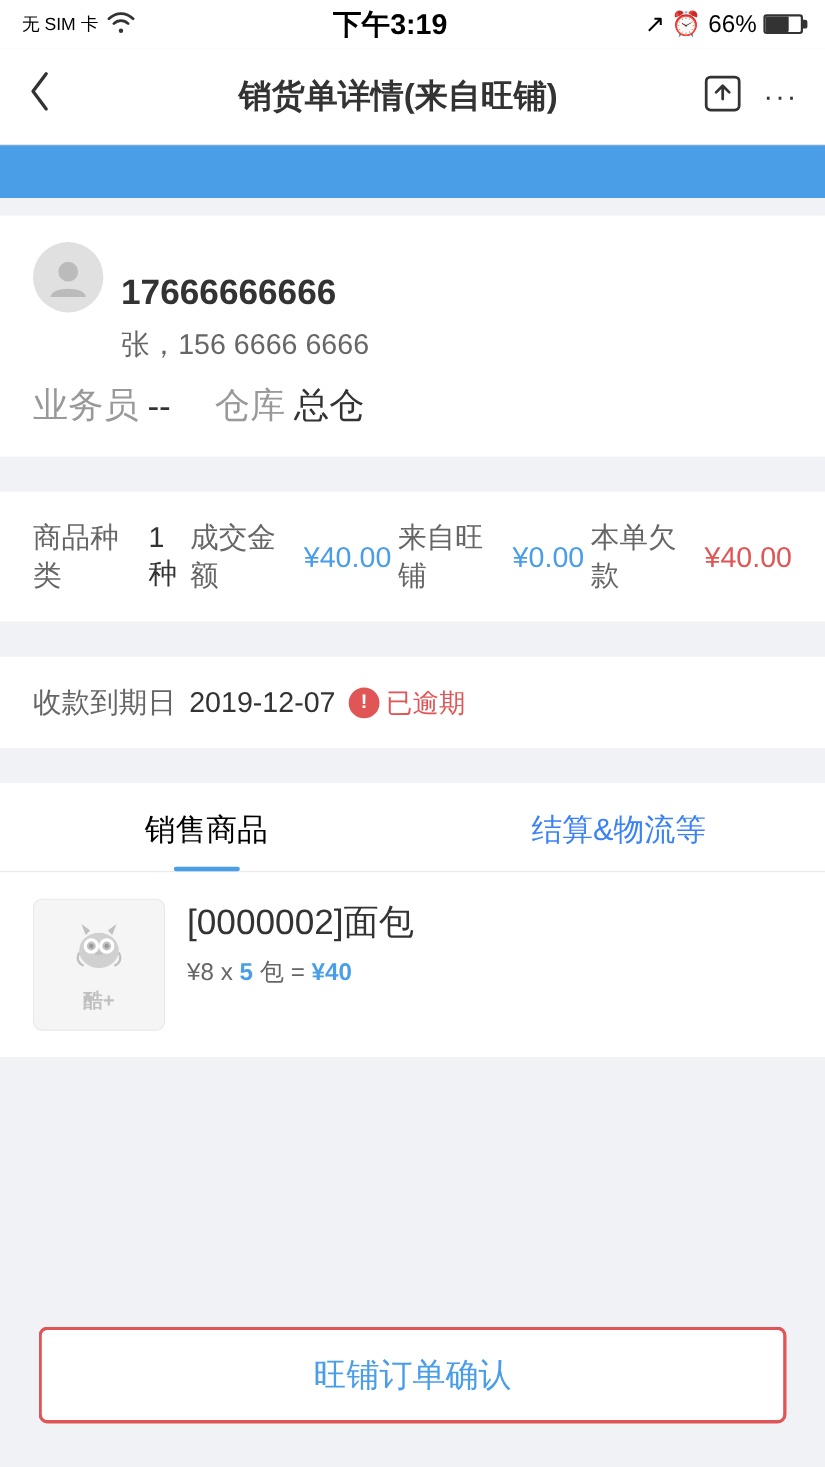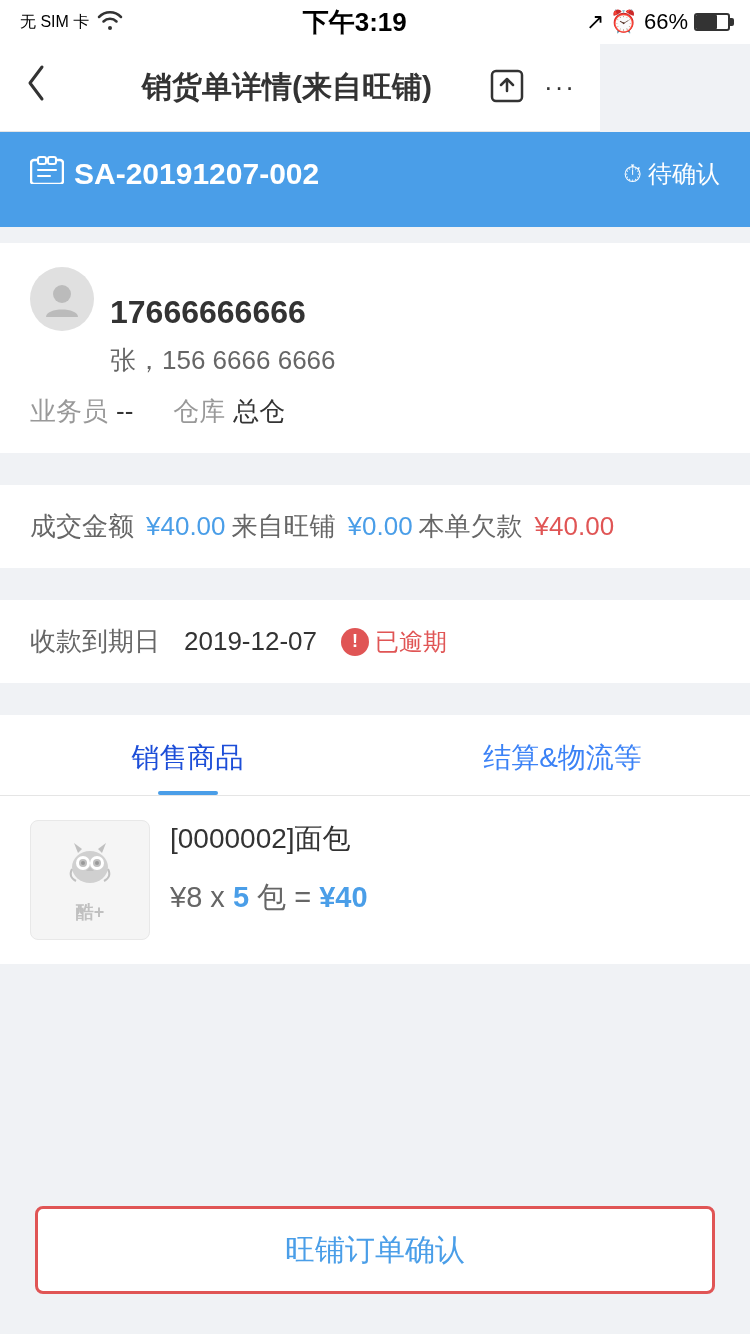--- a/index.html
+++ b/index.html
@@ -61,21 +61,21 @@
     }
     .battery-fill {
       width: 66%;
       height: 100%;
       background: #333;
       border-radius: 1px;
     }
 
     
     .nav-bar {
-      width: 600px;
+      width: 750px;
       height: 88px;
       background: #fff;
       display: flex;
       align-items: center;
       justify-content: space-between;
       padding: 0 24px;
       border-bottom: 1px solid #e5e5e5;
     }
     .nav-back {
       font-size: 36px;
@@ -167,21 +167,21 @@
       margin-bottom: 16px;
       padding-left: 80px;
     }
     .customer-meta {
       display: flex;
       align-items: center;
       gap: 40px;
       padding-left: 0;
     }
     .meta-item {
-      font-size: 26px;
+      font-size: 32px;
       color: #666;
       display: flex;
       align-items: center;
       gap: 8px;
     }
     .meta-label {
       color: #999;
     }
     .meta-value {
       color: #333;
@@ -235,21 +235,21 @@
       font-weight: 500;
     }
 
     
     .due-section {
       background: #fff;
       padding: 24px 30px;
       margin-bottom: 16px;
       display: flex;
       align-items: center;
-      gap: 24px;
+      gap: 12px;
     }
     .due-label {
       font-size: 26px;
       color: #666;
     }
     .due-date {
       font-size: 26px;
       color: #333;
     }
     .overdue-badge {
@@ -284,21 +284,21 @@
     .tab-item {
       flex: 1;
       text-align: center;
       padding: 24px 0 18px;
       font-size: 28px;
       color: #3b82f6;
       position: relative;
       cursor: pointer;
     }
     .tab-item.active {
-      color: #1d4ed8;
+      color: #000000;
     }
     .tab-item.active::after {
       content: '';
       position: absolute;
       bottom: 0;
       left: 50%;
       transform: translateX(-50%);
       width: 60px;
       height: 4px;
       background: #4a9ee8;
@@ -339,27 +339,27 @@
     }
     .brand-text {
       font-size: 18px;
       color: #c0c0c0;
       font-weight: 600;
     }
     .product-info {
       flex: 1;
     }
     .product-name {
-      font-size: 28px;
-      color: #333;
-      margin-bottom: 20px;
+      font-size: 32px;
+      color: #333;
+      margin-bottom: 8px;
       font-weight: 500;
     }
     .product-price-row {
-      font-size: 29px;
+      font-size: 22px;
       color: #666;
     }
     .price-qty {
       color: #4a9ee8;
       font-weight: 600;
     }
     .price-total {
       color: #4a9ee8;
       font-weight: 700;
     }
@@ -436,38 +436,20 @@
       <svg width="34" height="34" viewBox="0 0 34 34">
         <rect x="2" y="2" width="30" height="30" rx="4" fill="none" stroke="#333" stroke-width="2.5"></rect>
         <path d="M17 10v12M11 16l6-6 6 6" fill="none" stroke="#333" stroke-width="2.5" stroke-linecap="round" stroke-linejoin="round"></path>
       </svg>
     </span>
     <span class="nav-more">···</span>
   </div>
 </div>
 
 <div class="order-header">
-  <div class="order-header-top">
-    <div class="order-id">
-      <span>
-        <svg width="34" height="28" viewBox="0 0 34 28">
-          <rect x="1" y="4" width="32" height="24" rx="3" fill="none" stroke="#fff" stroke-width="2.5"></rect>
-          <rect x="8" y="1" width="8" height="7" rx="2" fill="#4a9ee8" stroke="#fff" stroke-width="2"></rect>
-          <rect x="18" y="1" width="8" height="7" rx="2" fill="#4a9ee8" stroke="#fff" stroke-width="2"></rect>
-          <line x1="8" y1="14" x2="26" y2="14" stroke="#fff" stroke-width="2" stroke-linecap="round"></line>
-          <line x1="8" y1="20" x2="20" y2="20" stroke="#fff" stroke-width="2" stroke-linecap="round"></line>
-        </svg>
-      </span>
-      <span>SA-20191207-002</span>
-    </div>
-    <div class="order-status">
-      <span>⏱</span>
-      <span>待确认</span>
-    </div>
-  </div>
 </div>
 
 <div class="divider"></div>
 
 <div class="customer-section">
   <div class="customer-top">
     <div class="customer-avatar">
       <svg width="40" height="40" viewBox="0 0 40 40">
         <circle cx="20" cy="15" r="9" fill="#bbb"></circle>
         <path d="M4 38c0-10 32-10 32 0" fill="#bbb"></path>
@@ -485,20 +467,24 @@
       <span class="meta-label">仓库</span>
       <span class="meta-value">总仓</span>
     </div>
   </div>
 </div>
 
 <div class="divider"></div>
 
 <div class="summary-section">
   <div class="summary-row">
+    <div class="summary-left">
+      <span class="summary-label">商品种类</span>
+      <span class="summary-count">1种</span>
+    </div>
     <div class="summary-right">
       <div class="amount-row">
         <span class="amount-label">成交金额</span>
         <span class="amount-value-blue">¥40.00</span>
       </div>
       <div class="amount-row">
         <span class="amount-label">来自旺铺</span>
         <span class="amount-value-blue">¥0.00</span>
       </div>
       <div class="amount-row">

